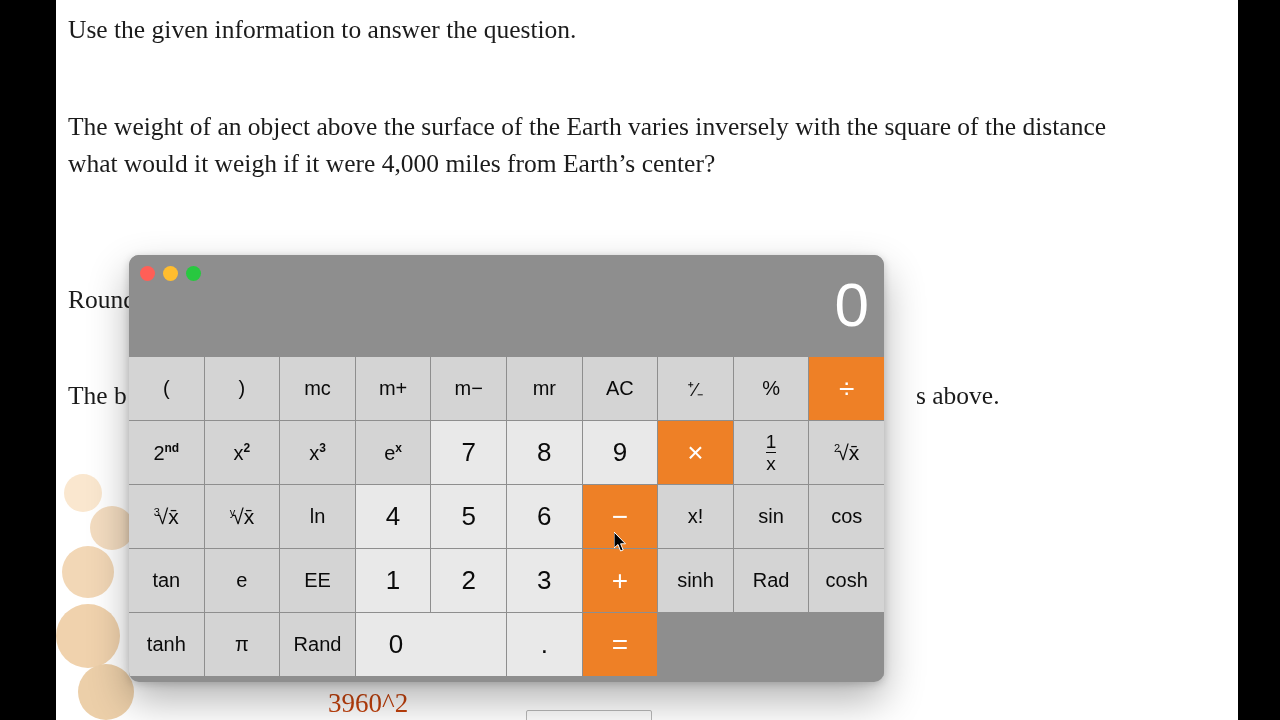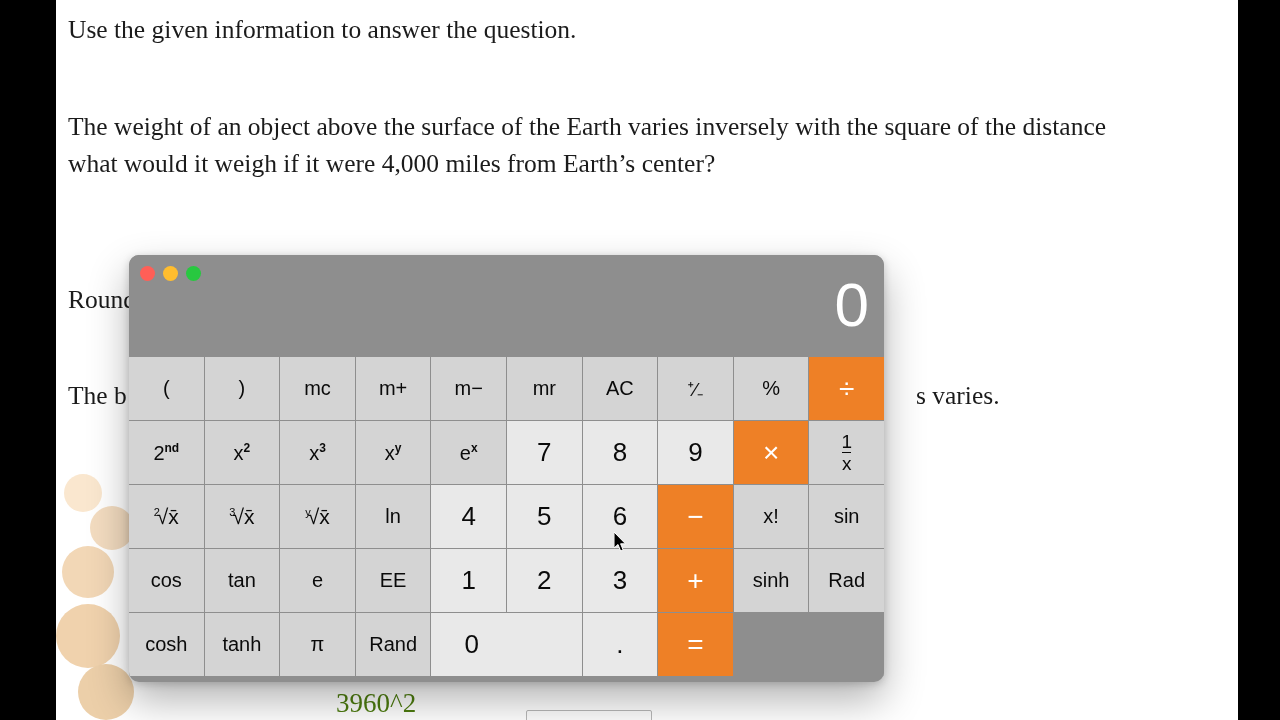--- a/index.html
+++ b/index.html
@@ -59,25 +59,25 @@
     white-space: nowrap;
   }
   .b-line {
     position: absolute;
     left: 12px;
     top: 377px;
     white-space: nowrap;
   }
   .bottom-expr {
     position: absolute;
-    left: 280px;
+    left: 272px;
     top: 688px;
     font-family: "Liberation Serif", serif;
     font-size: 27px;
-    color: #4d7c0f;
+    color: #c2410c;
     white-space: nowrap;
   }
   .bottom-box {
     position: absolute;
     left: 470px;
     top: 710px;
     width: 124px;
     height: 22px;
     border: 1px solid #b8b8b8;
     background: #fdfdfd;
@@ -208,21 +208,21 @@
     <div class="doc-text para">
       <span class="l">The weight of an object above the surface of the Earth varies inversely with the square of the distance</span>
       <span class="l">what would it weigh if it were 4,000 miles from Earth’s center?</span>
     </div>
 
     <div class="doc-text round-line">Round</div>
 
     <div class="doc-text b-line">
       <span>The b</span>
     </div>
-    <div class="doc-text" style="position:absolute; left:860px; top:377px; white-space:nowrap;">s varies.</div>
+    <div class="doc-text" style="position:absolute; left:860px; top:377px; white-space:nowrap;">s above.</div>
 
     <div class="bottom-expr">3960^2</div>
     <div class="bottom-box"></div>
   </div>
 
   <div class="calc">
     <div class="calc-titlebar">
       <div class="traffic">
         <div class="dot red"></div>
         <div class="dot yellow"></div>
@@ -247,23 +247,20 @@
       <div class="key op">÷</div>
 
       <div class="key fn">
           <span>2<sup>nd</sup></span>
         </div>
       <div class="key fn">
           <span>x<sup>2</sup></span>
         </div>
       <div class="key fn">
           <span>x<sup>3</sup></span>
-        </div>
-      <div class="key fn">
-          <span>x<sup>y</sup></span>
         </div>
       <div class="key fn">
           <span>e<sup>x</sup></span>
         </div>
       <div class="key num">7</div>
       <div class="key num">8</div>
       <div class="key num">9</div>
       <div class="key op">×</div>
 
       <div class="key fn">

